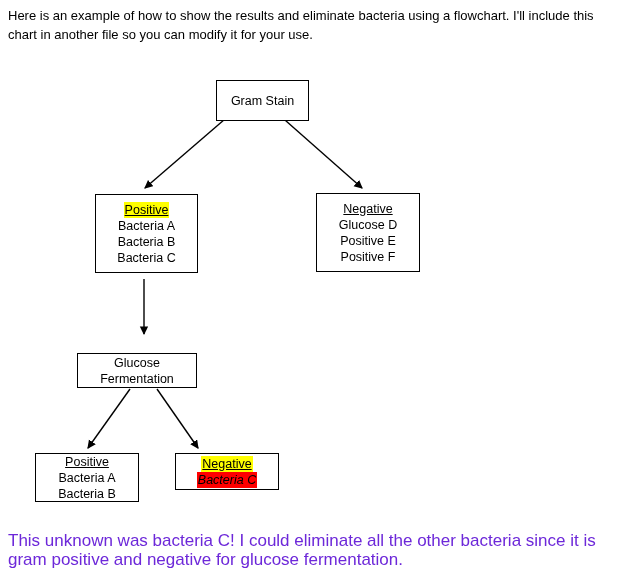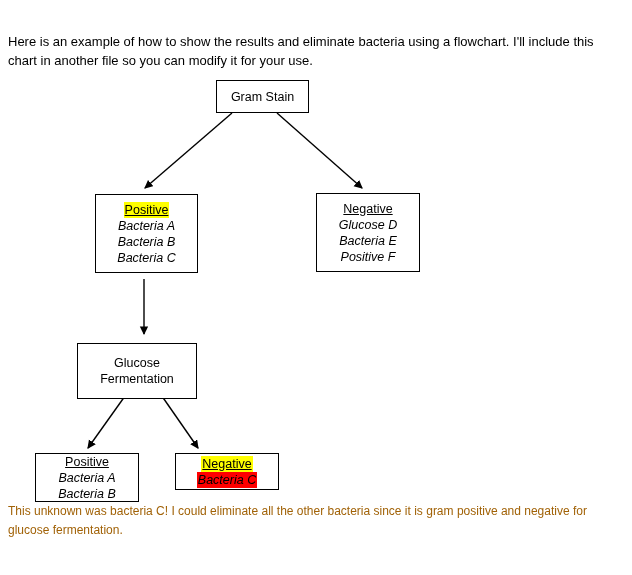--- a/index.html
+++ b/index.html
@@ -17,31 +17,30 @@
   }
 
   .intro-text {
     position: absolute;
     left: 8px;
     top: 6px;
     width: 616px;
     font-size: 13px;
     line-height: 19px;
     color: #000;
-    margin-top: 26px;
   }
 
   .outro-text {
     position: absolute;
     left: 8px;
-    top: 502px;
+    top: 531px;
     width: 616px;
-    font-size: 12px;
+    font-size: 17px;
     line-height: 19px;
-    color: #a16207;
+    color: #6d28d9;
   }
 
   .flow {
     position: absolute;
     left: 0;
     top: 60px;
     width: 632px;
     height: 465px;
   }
 
@@ -81,28 +80,27 @@
   .plain-underline {
     text-decoration: underline;
     padding: 0 1px;
   }
   .hl-red {
     background: #ff0000;
     font-style: italic;
     padding: 0 1px;
   }
   .italic {
-    font-style: italic;
   }
 
   
-  #node-gram-stain { left: 216px; top: 20px;  width: 93px;  height: 33px; }
+  #node-gram-stain { left: 216px; top: 20px;  width: 93px;  height: 41px; }
   #node-gram-pos   { left: 95px;  top: 134px; width: 103px; height: 79px; }
   #node-gram-neg   { left: 316px; top: 133px; width: 104px; height: 79px; }
-  #node-glucose    { left: 77px;  top: 283px; width: 120px; height: 56px; }
+  #node-glucose    { left: 77px;  top: 293px; width: 120px; height: 35px; }
   #node-glu-pos    { left: 35px;  top: 393px; width: 104px; height: 49px; }
   #node-glu-neg    { left: 175px; top: 393px; width: 104px; height: 37px; }
 </style>
 </head>
 <body>
 
 <div class="intro-text">Here is an example of how to show the results and eliminate bacteria using a flowchart. I'll include this chart in another file so you can modify it for your use.</div>
 
 <div class="flow">
 
@@ -131,21 +129,21 @@
   <div class="node" id="node-gram-pos">
     <span class="node-line hl-yellow">Positive</span>
     <span class="node-line italic">Bacteria A</span>
     <span class="node-line italic">Bacteria B</span>
     <span class="node-line italic">Bacteria C</span>
   </div>
 
   <div class="node" id="node-gram-neg">
     <span class="node-line plain-underline">Negative</span>
     <span class="node-line italic">Glucose D</span>
-    <span class="node-line italic">Bacteria E</span>
+    <span class="node-line italic">Positive E</span>
     <span class="node-line italic">Positive F</span>
   </div>
 
   <div class="node" id="node-glucose">
     <span class="node-line">Glucose</span>
     <span class="node-line">Fermentation</span>
   </div>
 
   <div class="node" id="node-glu-pos">
     <span class="node-line plain-underline">Positive</span>

